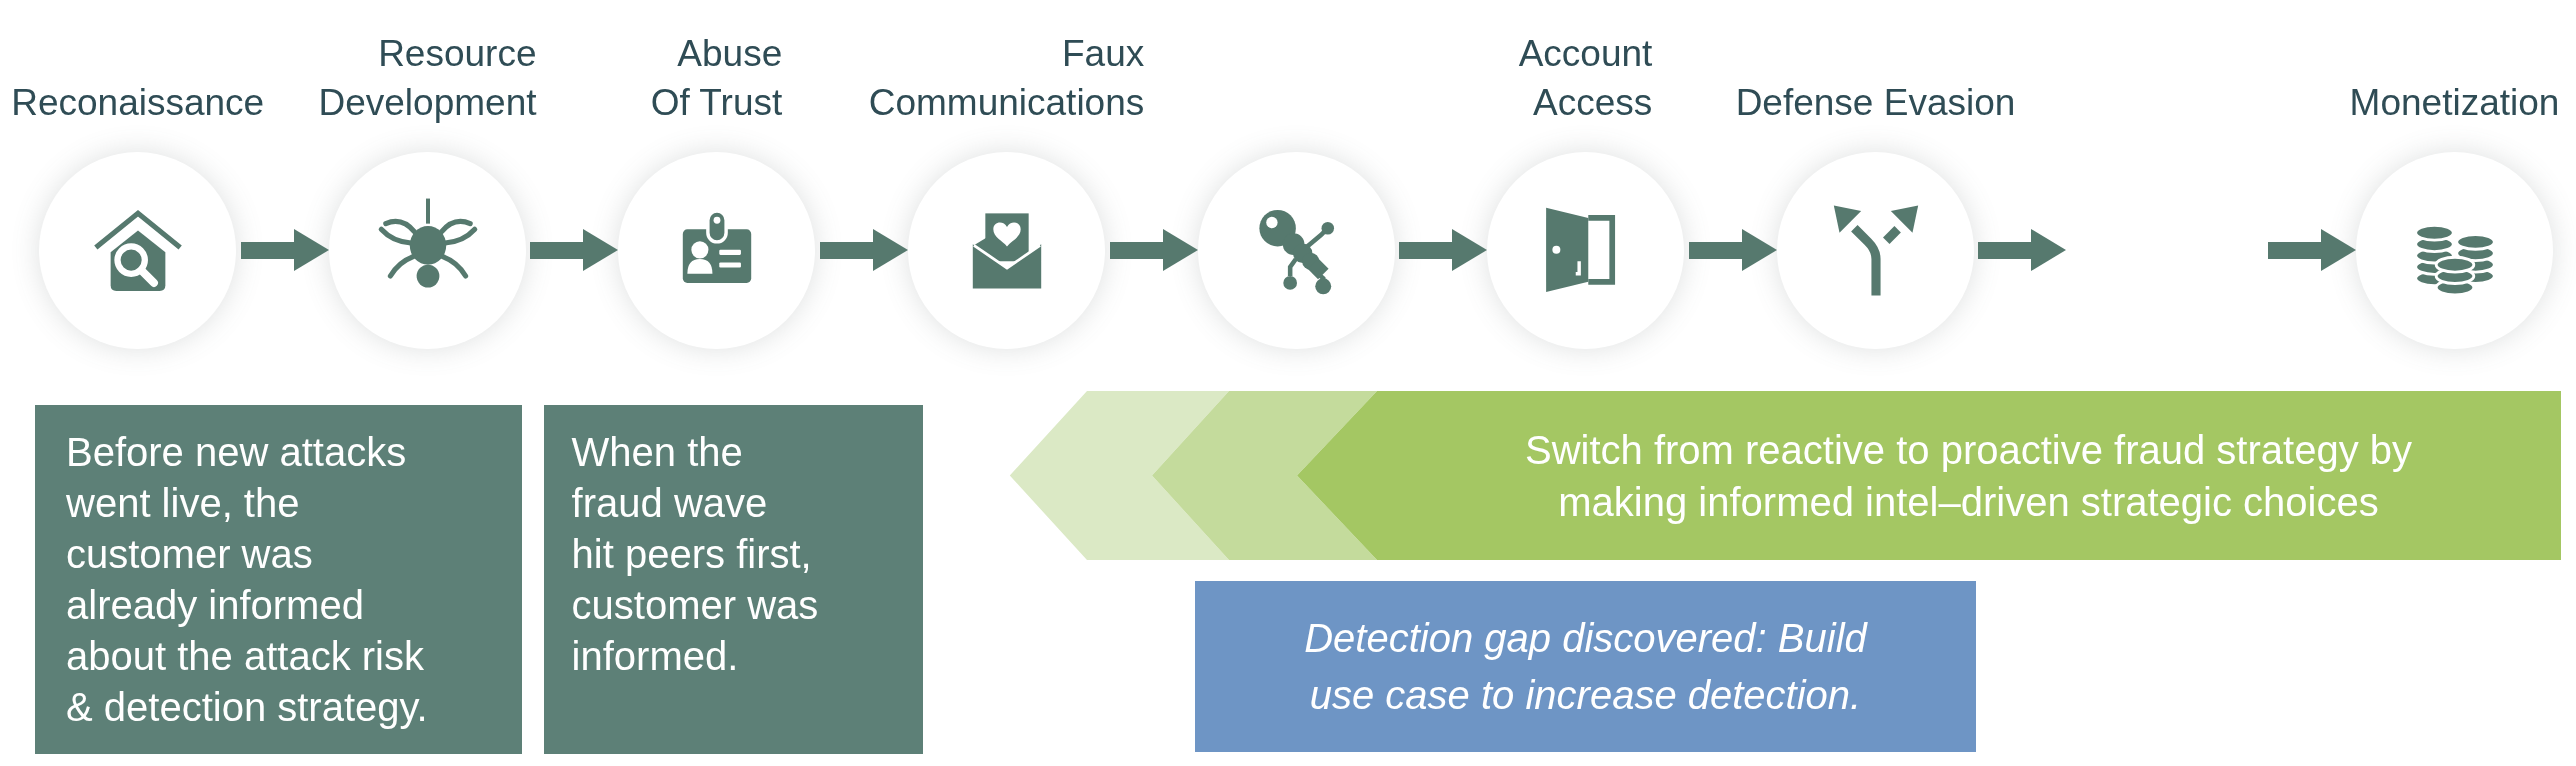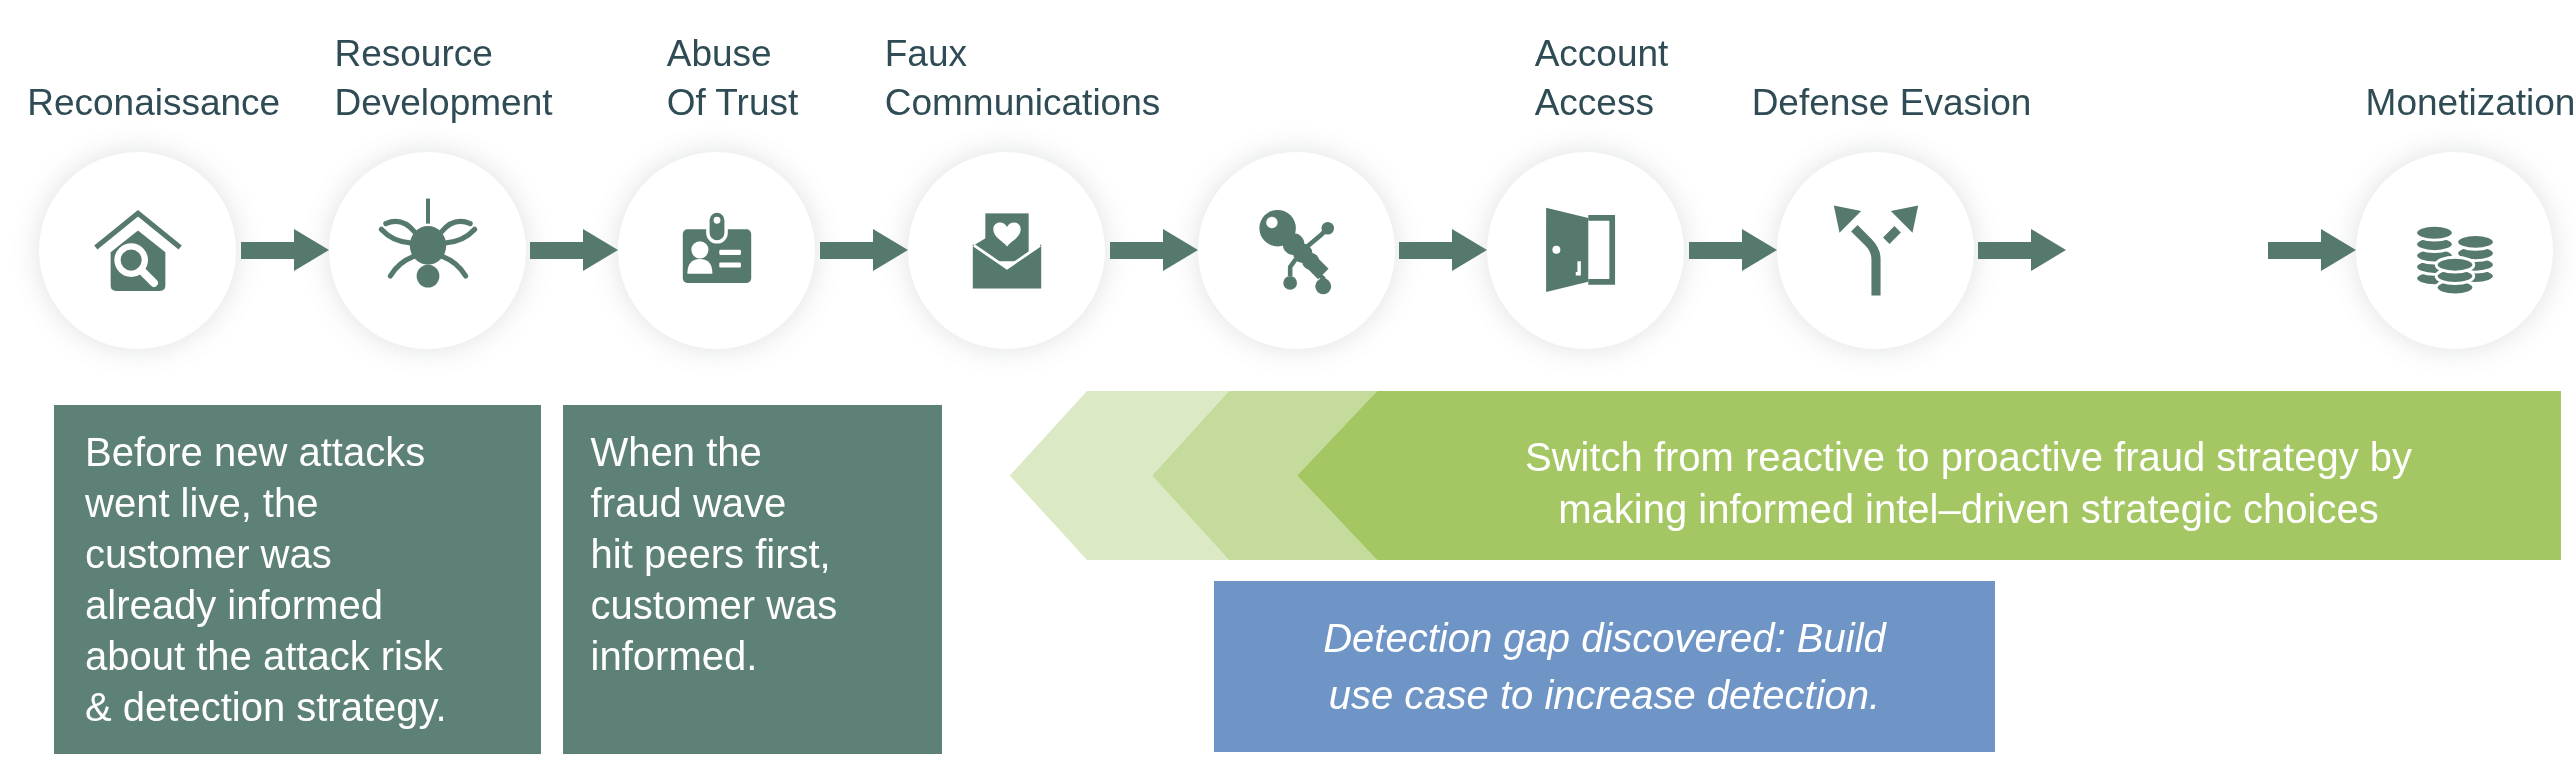--- a/index.html
+++ b/index.html
@@ -3,58 +3,58 @@
 <meta charset="utf-8">
 <style>
   html,body{margin:0;padding:0;background:#fff;}
   .canvas{
     position:relative;width:2576px;height:767px;background:#fff;overflow:hidden;
     font-family:"Liberation Sans", sans-serif;
   }
   
   .stage{position:absolute;top:0;width:303px;height:359px;}
   .stage-label{
-    position:absolute;top:0;left:16px;width:100%;height:127px;
+    position:absolute;top:0;left:0;width:100%;height:127px;
     display:flex;align-items:flex-end;justify-content:center;
-    text-align:left;white-space:pre-line;
+    text-align:right;white-space:pre-line;
     font-size:37px;line-height:49px;color:var(--label,#2F4C55);
   }
   .circle{
     position:absolute;top:152px;left:53px;width:197px;height:197px;border-radius:50%;
     background:#fff;box-shadow:0 0 29px rgba(90,100,100,.20);
     display:flex;align-items:center;justify-content:center;
   }
   .icon{display:block;width:114px;height:114px;color:var(--teal,#56796E);}
   .icon svg{width:100%;height:100%;display:block;}
   
   .arrow{position:absolute;top:229px;width:88px;height:42px;}
   .arrow .shaft{position:absolute;left:0;top:13px;width:55px;height:16.5px;background:var(--teal,#56796E);}
   .arrow .head{
     position:absolute;left:53px;top:0;width:0;height:0;
     border-top:21px solid transparent;border-bottom:21px solid transparent;
     border-left:35px solid var(--teal,#56796E);
   }
   
-  .callout{position:absolute;color:#fff;font-size:40px;white-space:pre-line;margin-left:19px;}
+  .callout{position:absolute;color:#fff;font-size:40px;white-space:pre-line;}
   .teal-box{background:var(--box-teal,#5D8077);line-height:51px;box-sizing:border-box;}
   #pre-attack-box{left:35px;top:405px;width:487px;height:349px;padding:22px 0 0 31px;}
   #fraud-wave-box{left:544px;top:405px;width:379px;height:349px;padding:22px 0 0 27.6px;}
   
   .banner{position:absolute;left:1007px;top:391px;width:1554px;height:169px;}
   .banner .layer{position:absolute;left:0;top:0;width:100%;height:100%;}
   .banner .light{background:var(--green-light,#DBE9C5);
     clip-path:polygon(80px 0,222px 0,145px 50%,222px 100%,80px 100%,2.8px 50%);}
   .banner .mid{background:var(--green-mid,#C4DB9C);
     clip-path:polygon(222px 0,370px 0,290px 50%,370px 100%,222px 100%,145px 50%);}
   .banner .solid{background:var(--green,#A4C763);
     clip-path:polygon(370px 0,100% 0,100% 100%,370px 100%,290px 50%);}
   .banner .banner-text{
     position:absolute;left:370px;top:0;width:1183px;height:100%;
     display:flex;align-items:center;justify-content:center;text-align:center;
-    color:#fff;font-size:40px;line-height:52px;white-space:pre-line;margin-top:7px;
+    color:#fff;font-size:40px;line-height:52px;white-space:pre-line;
   }
   #detection-gap-box{
     left:1195px;top:581px;width:781px;height:171px;background:var(--blue,#6E95C5);
     display:flex;align-items:center;justify-content:center;text-align:center;line-height:57px;font-style:italic;
   }
 </style>
 </head>
 <body>
 
 <div class="canvas">

